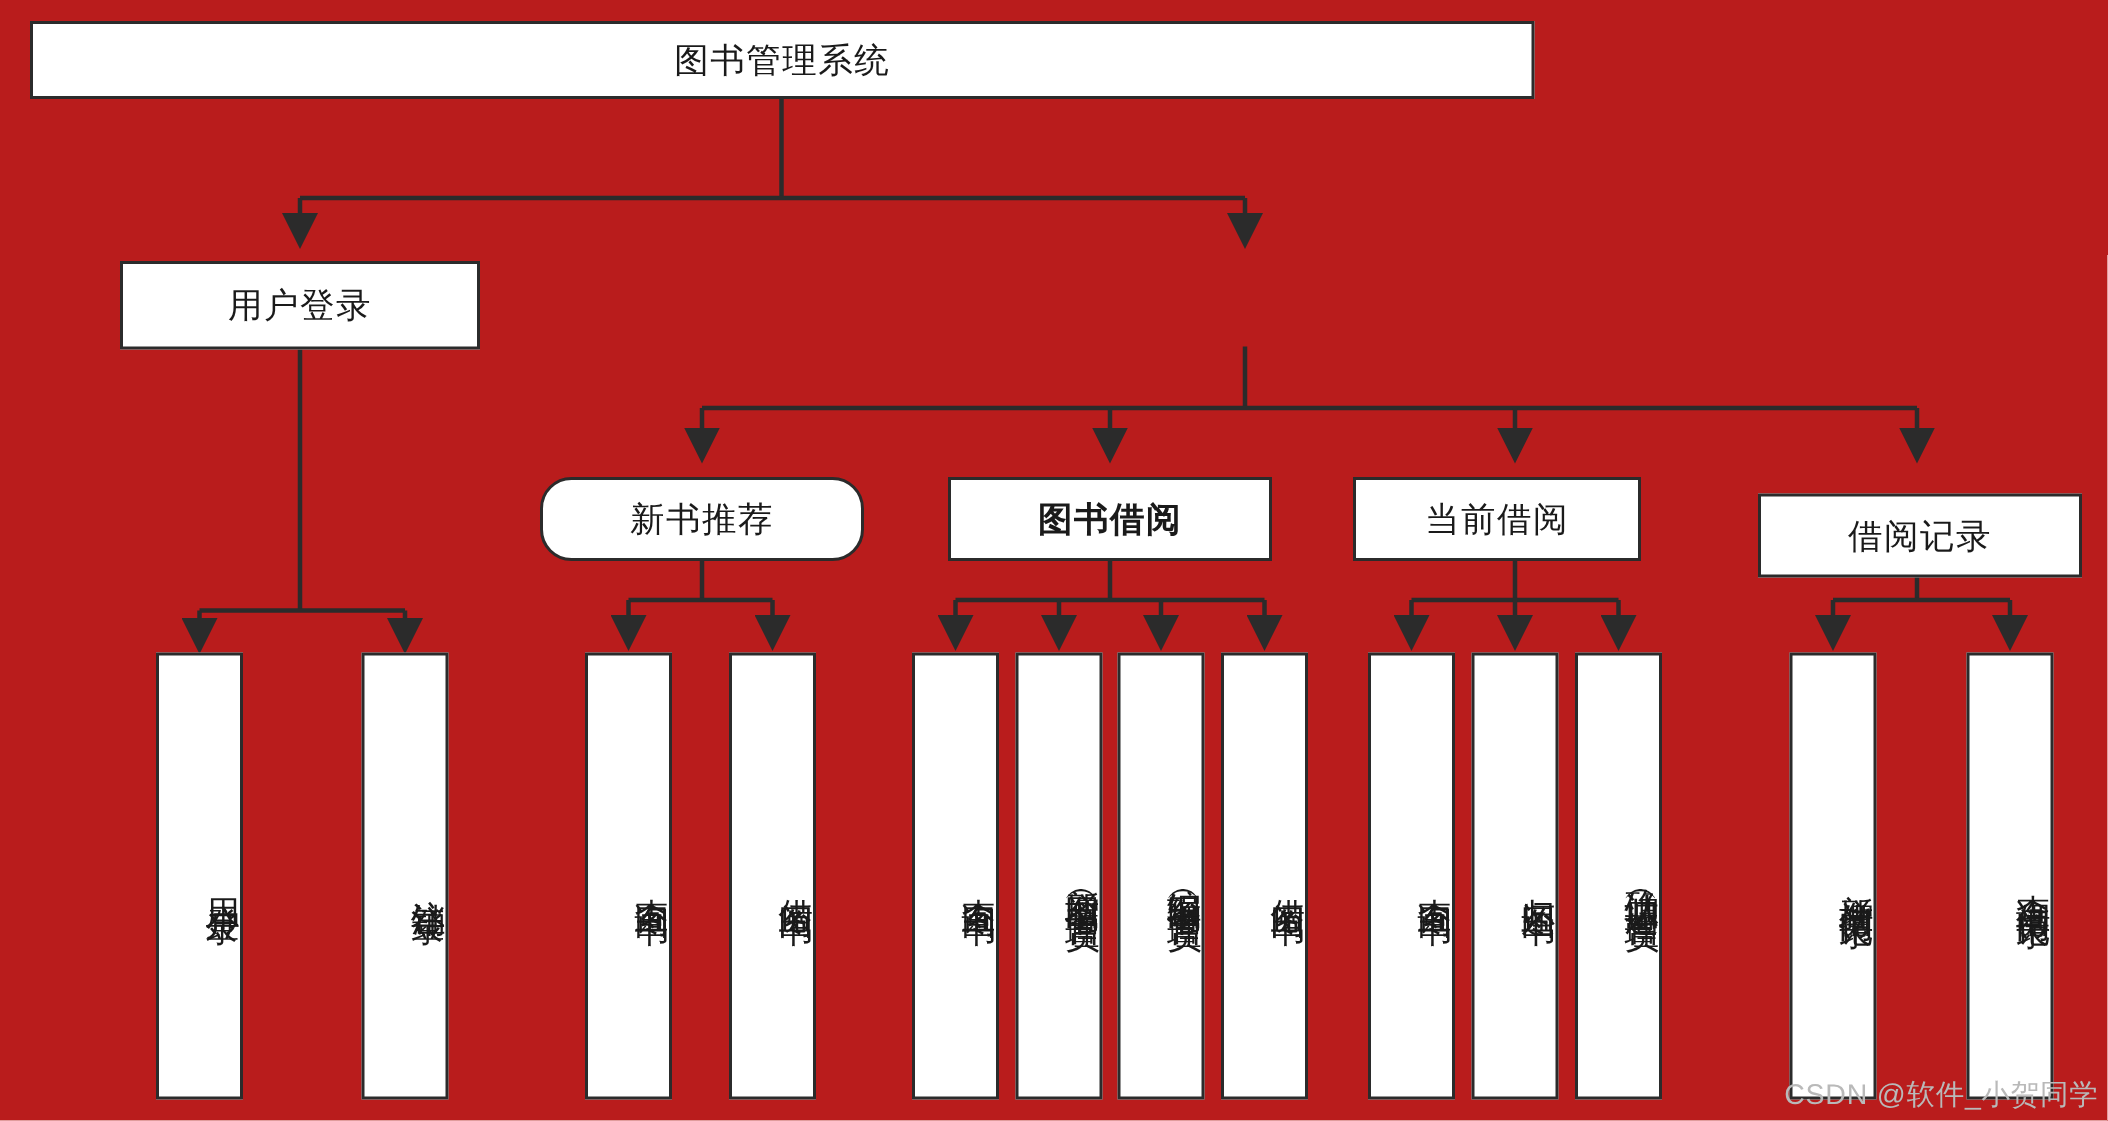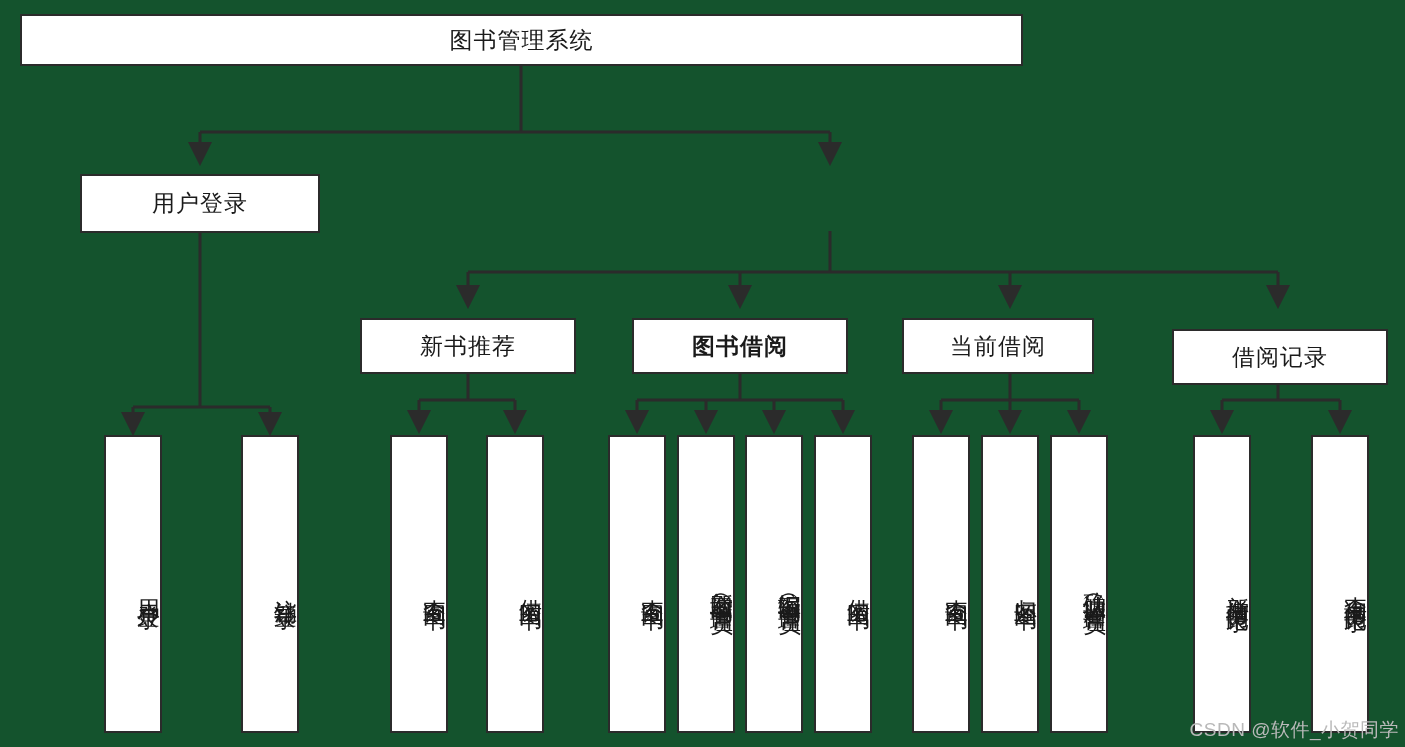--- a/index.html
+++ b/index.html
@@ -7,21 +7,21 @@
     padding: 0;
     background: #ffffff;
   }
   body {
     font-family: "Liberation Sans", "DejaVu Sans", sans-serif;
   }
   #canvas {
     position: relative;
     width: 1405px;
     height: 747px;
-    background: #14532d;
+    background: #b91c1c;
     overflow: hidden;
   }
   #svg-layer {
     position: absolute;
     left: 0;
     top: 0;
     width: 1405px;
     height: 747px;
   }
   .node {
@@ -119,21 +119,21 @@
       <path d="M 1222 400 L 1222 430" marker-end="url(#arrow)"></path>
       <path d="M 1340 400 L 1340 430" marker-end="url(#arrow)"></path>
     </g>
   </svg>
 
   <div class="node horiz" style="left:20px; top:14px; width:1003px; height:52px;">图书管理系统</div>
 
   <div class="node horiz" style="left:80px; top:174px; width:240px; height:59px;">用户登录</div>
 
 
-  <div class="node horiz" style="left:360px; top:318px; width:216px; height:56px;">新书推荐</div>
+  <div class="node horiz" style="left:360px; top:318px; width:216px; height:56px;border-radius:21px;">新书推荐</div>
 
   <div class="node horiz" style="left:632px; top:318px; width:216px; height:56px;font-weight:bold;">图书借阅</div>
 
   <div class="node horiz" style="left:902px; top:318px; width:192px; height:56px;">当前借阅</div>
 
   <div class="node horiz" style="left:1172px; top:318px; width:216px; height:56px;margin-top:11px;">借阅记录</div>
 
   <div class="node vert" style="left:104px; top:435px; width:58px; height:298px;">
     <span class="vtext">用户登录</span>
   </div>

